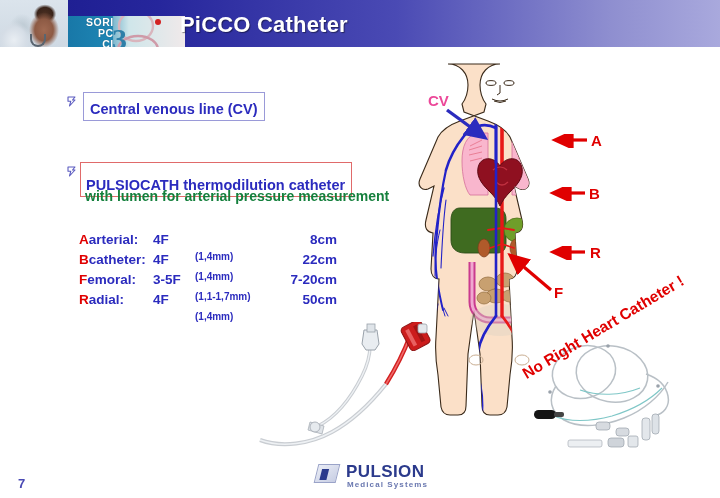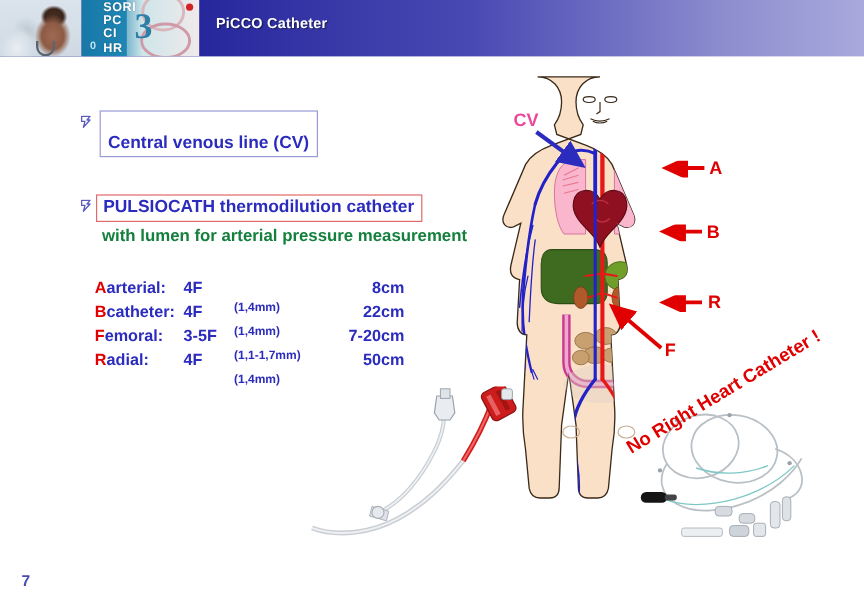--- a/index.html
+++ b/index.html
@@ -32,23 +32,24 @@
       radial-gradient(ellipse 20px 22px at 14px 40px, #e9eef3 0%, #d5dde6 60%, rgba(213,221,230,0) 85%),
       radial-gradient(ellipse 16px 18px at 22px 28px, #b9c6cf 0%, rgba(185,198,207,0) 80%),
       linear-gradient(to bottom, #dbe4ec 0%, #cfd9e3 100%);
   }
   #header-photo .stetho {
     position: absolute; left: 30px; top: 34px; width: 16px; height: 13px;
     border: 2px solid #5a6570; border-top: none;
     border-radius: 0 0 9px 9px;
   }
   #header-logo-box {
-    position: absolute; left: 68px; top: 0; width: 98px; height: 47px;
+    position: absolute; left: 68px; top: 16px; width: 117px; height: 47px;
     background: linear-gradient(to right, #1878a8 0%, #1f86b4 38%, #7fb9cf 39%, #cfe6ea 52%, #f0e9ea 100%);
     overflow: hidden;
+    text-align: right;
   }
   #header-logo-box .monitor-rings {
     position: absolute; left: 46px; top: -6px; width: 54px; height: 58px;
   }
   #header-logo-box .abbr {
     position: absolute; left: 18px; top: 1px;
     color: #ffffff; font-weight: bold; font-size: 10.5px;
     line-height: 11.2px; letter-spacing: .5px;
     text-shadow: 0 0 1px rgba(0,0,0,.4);
   }
@@ -56,49 +57,49 @@
     position: absolute; left: 7px; top: 33px;
     color: #bfe0ec; font-size: 9px; font-weight: bold;
   }
   #header-logo-box .bignum {
     position: absolute; left: 44px; top: 6px;
     color: #2e7fa8; font-size: 30px; font-weight: bold;
     font-family: "Liberation Serif", serif;
   }
   #header-title {
     position: absolute; left: 180px; top: 12px;
-    color: #ffffff; font-size: 12px; font-weight: bold;
+    color: #ffffff; font-size: 22px; font-weight: bold;
     letter-spacing: .2px;
     text-shadow: 1px 1px 1px rgba(0,0,0,.45);
   }
 
   
   .bullet-glyph {
     position: absolute;
     width: 9px; height: 11px;
     color: #5b5bc0; font-size: 11px; line-height: 11px;
   }
   .bullet-glyph svg { display:block; }
 
   .boxed {
     position: absolute;
     color: #2b2bbe; font-weight: bold;
     white-space: nowrap;
   }
   #cv-line-box {
     left: 83px; top: 92px;
     font-size: 14.5px;
-    padding: 18px 6px 3px 6px;
+    padding: 8px 6px 3px 6px;
     border: 1px solid #9a9ad8;
     background: #ffffff;
   }
   #pulsiocath-box {
     left: 80px; top: 162px;
     font-size: 14.5px;
-    padding: 2px 6px 3px 5px;
+    padding: 14px 6px 3px 5px;
     border: 1px solid #e06a6a;
     background: #ffffff;
   }
   #lumen-sub {
     position: absolute; left: 85px; top: 188px;
     color: #15803d; font-size: 14px; white-space: nowrap; font-weight: bold;
   }
 
   
   #size-table {
@@ -466,14 +467,19 @@
         <circle cx="138" cy="56" r="1.8"></circle>
           <circle cx="30" cy="62" r="1.8"></circle>
       </g>
     </svg>
   </div>
 
   <div id="no-rhc">No Right Heart Catheter !</div>
 
   <div id="page-num">7</div>
 
+  <div id="pulsion-logo">
+    <div class="mark"></div>
+    <div class="wordmark">PULSION</div>
+    <div class="tagline">Medical Systems</div>
+  </div>
 
 </div>
 
 </body></html>

